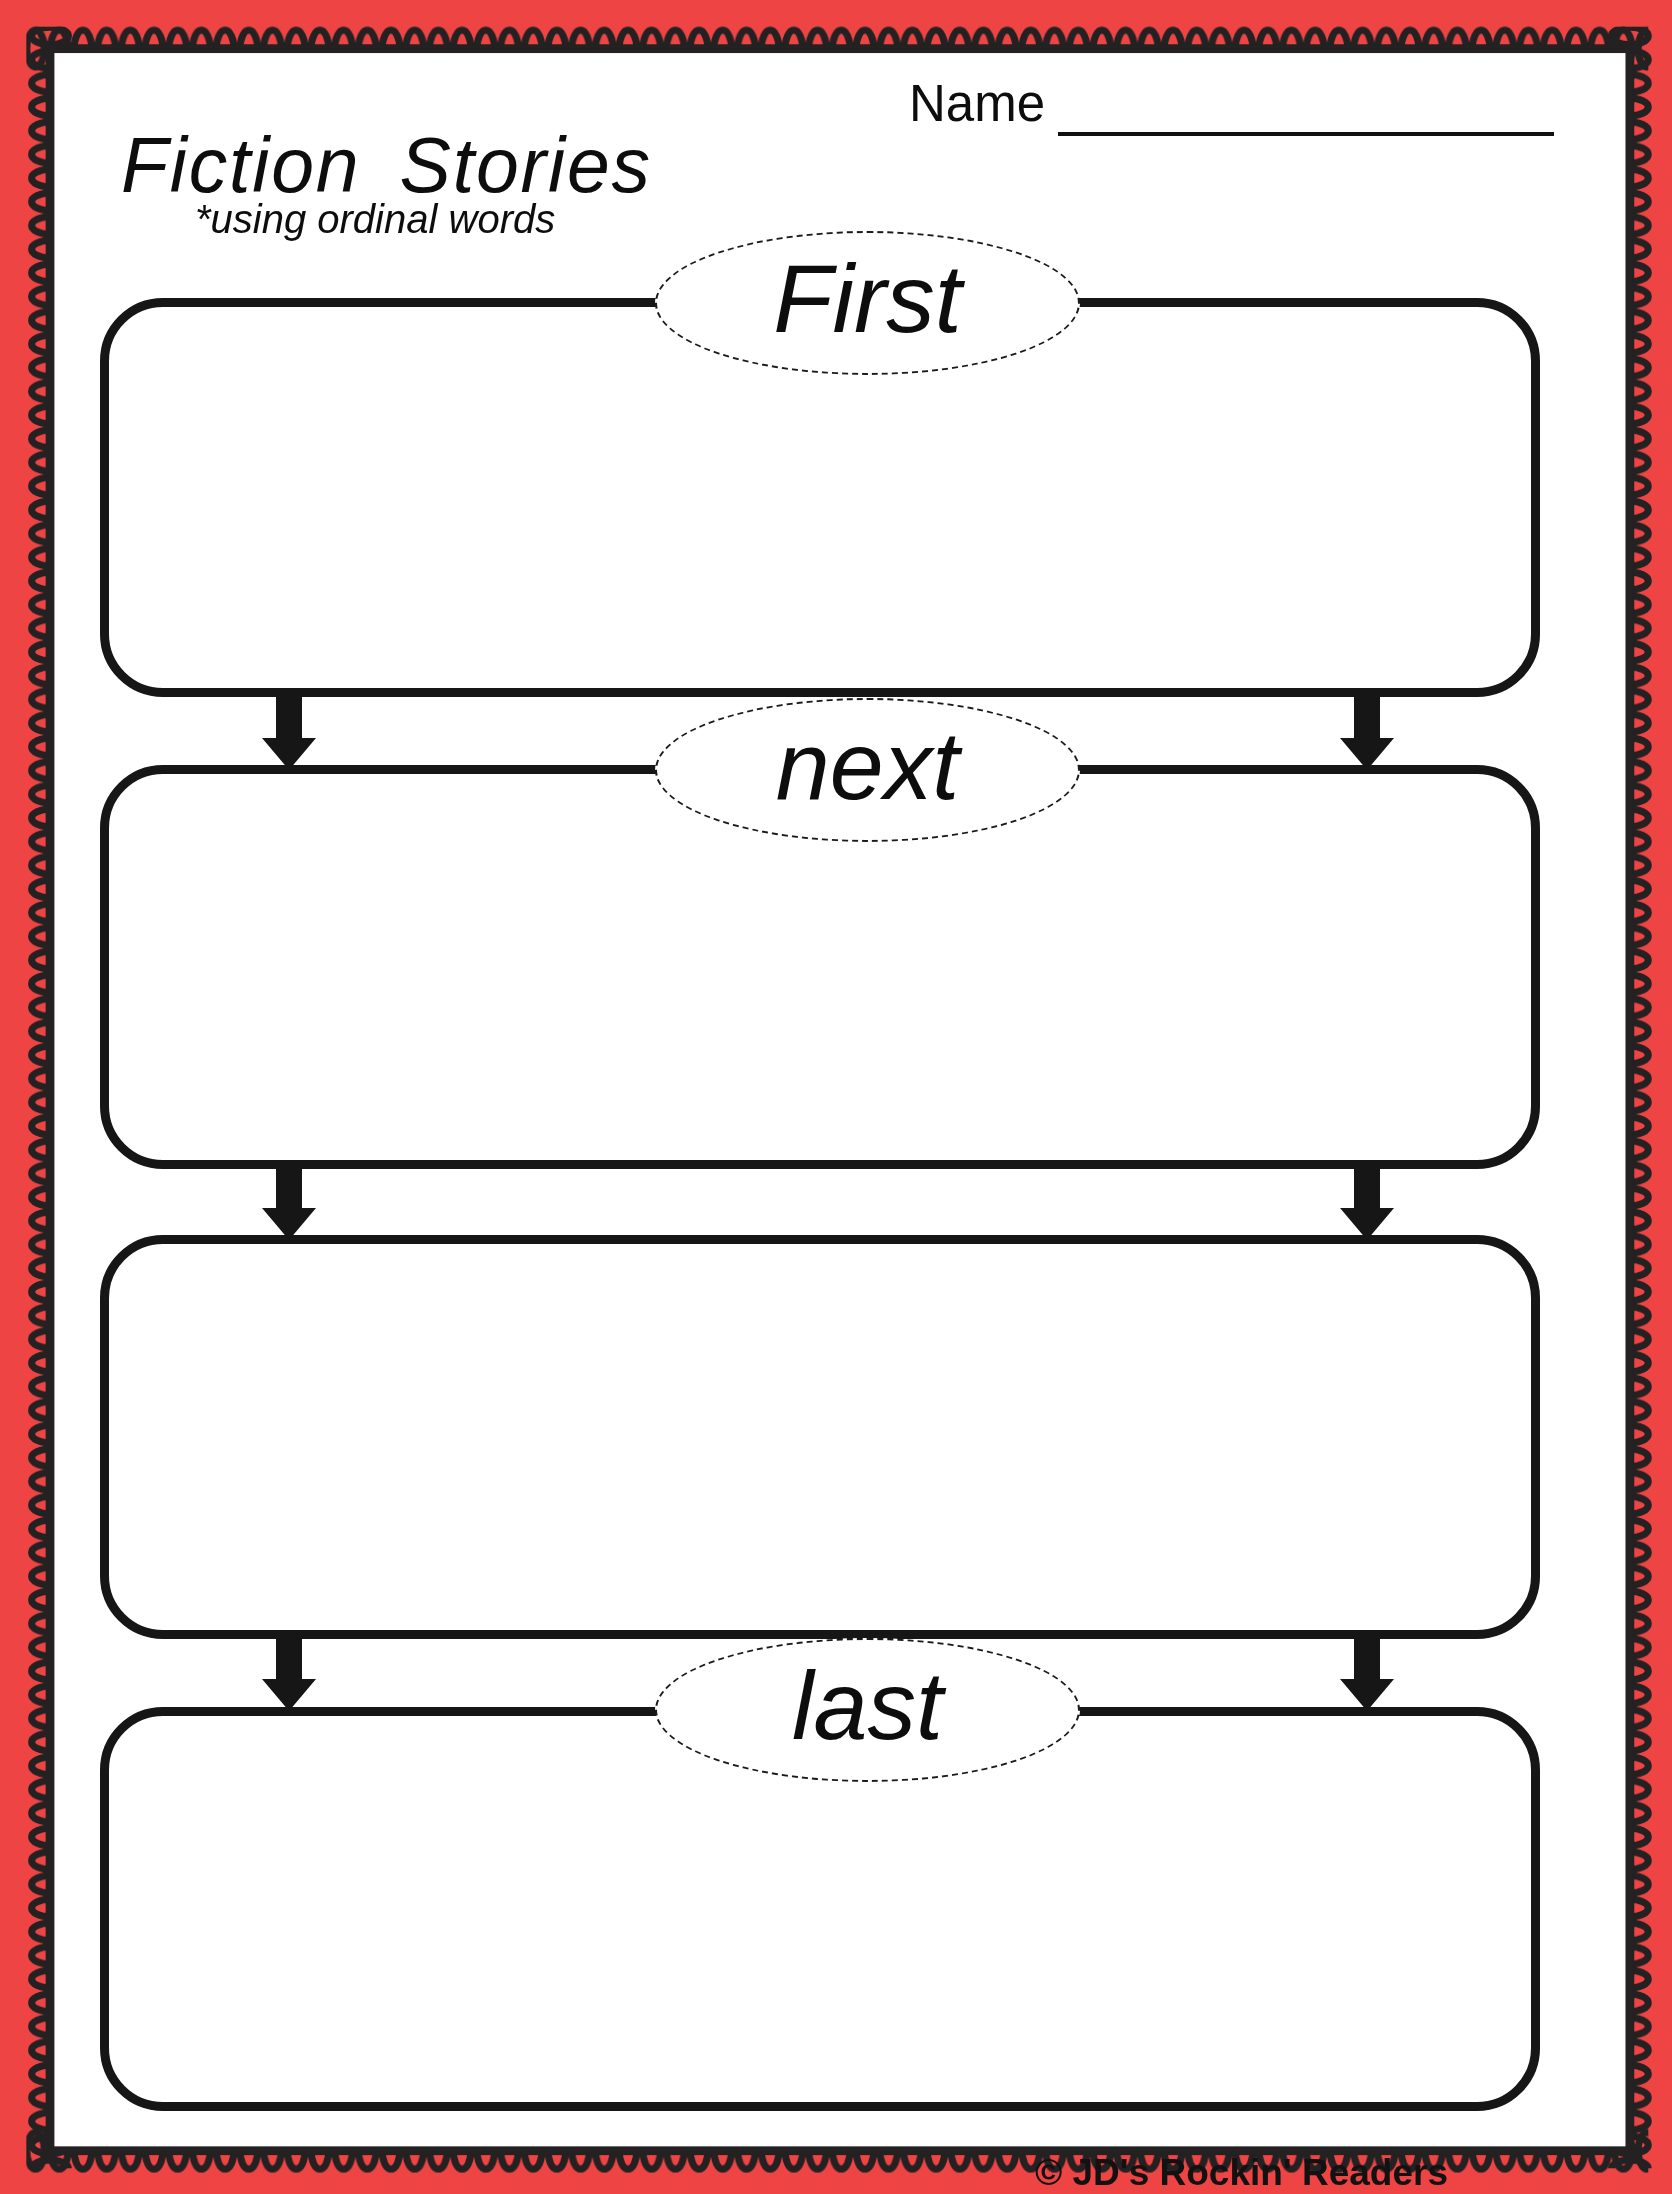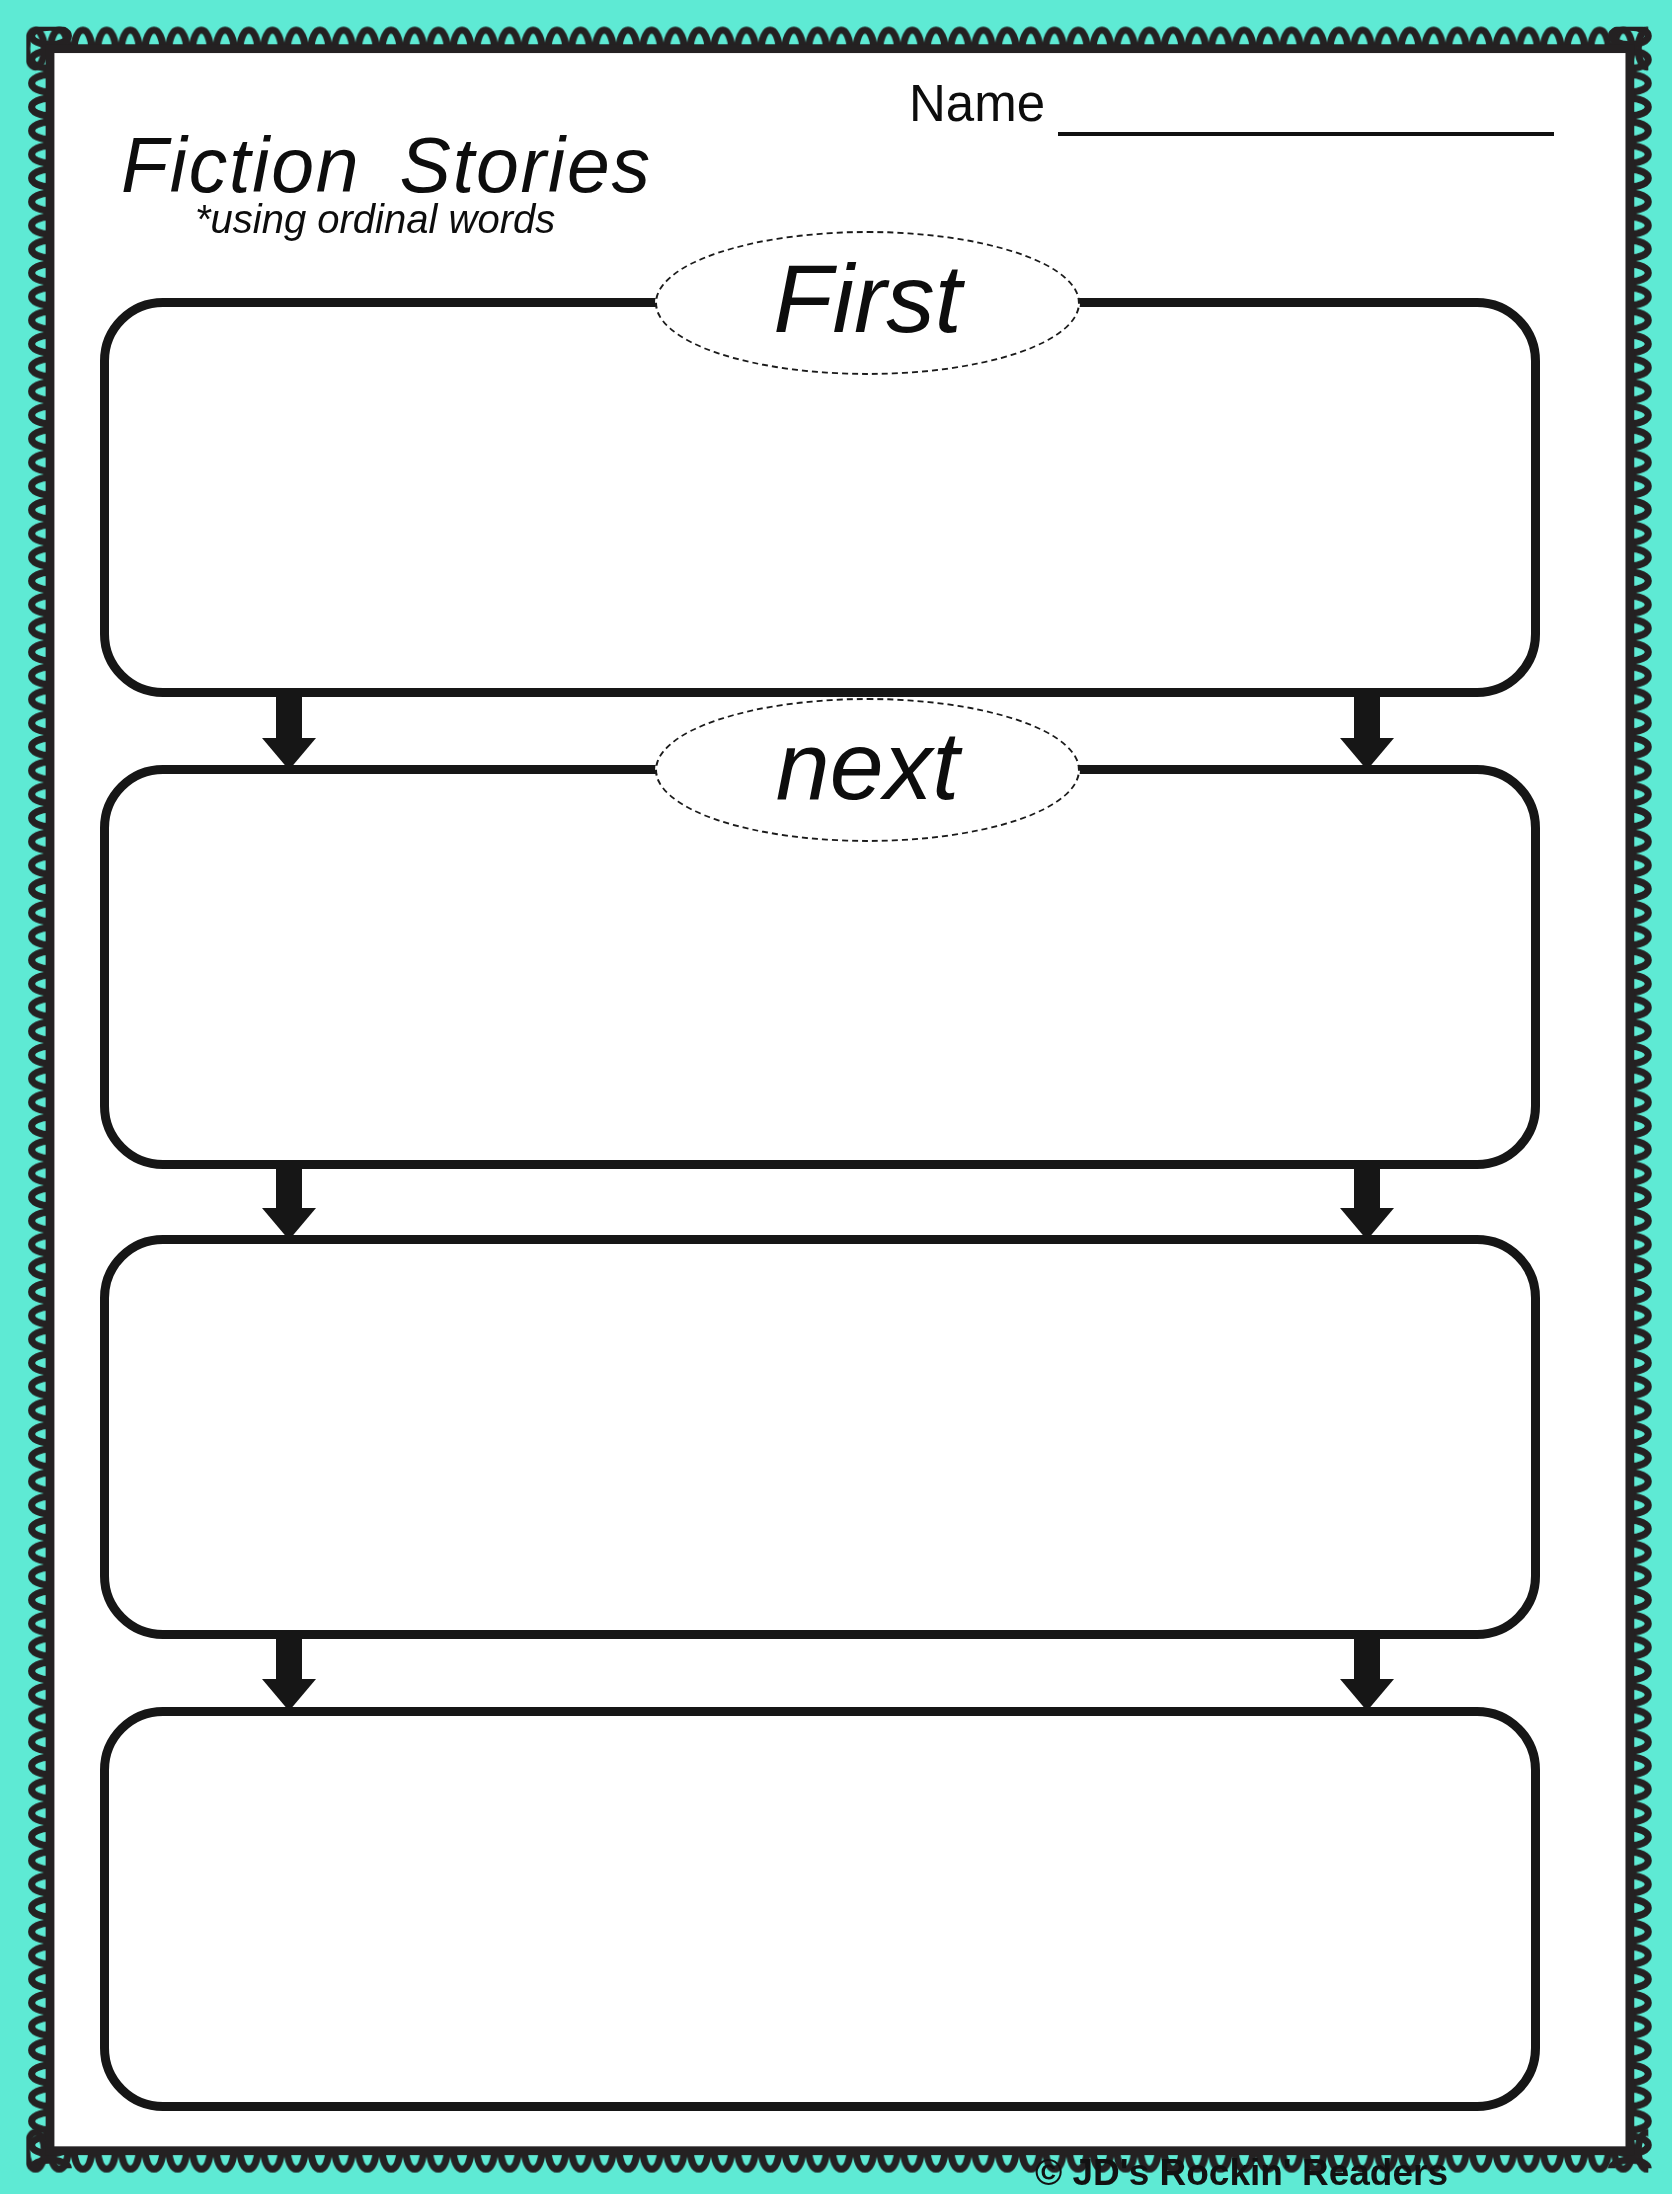--- a/index.html
+++ b/index.html
@@ -1,20 +1,20 @@
 <!DOCTYPE html>
 <html style="font-size:14px"><head>
 <meta charset="utf-8">
 <style>
   html, body { margin: 0; padding: 0; background: #ffffff; }
   .page {
     position: relative;
     width: 1672px;
     height: 2195px;
-    background: #5eead4;
+    background: #ef4444;
     overflow: hidden;
     font-family: "Liberation Sans", sans-serif;
     color: #111111;
   }
   .frame-svg {
     position: absolute;
     left: 0; top: 0;
     width: 1672px; height: 2195px;
     z-index: 0;
   }
@@ -169,20 +169,23 @@
   <div class="story-box box-2"></div>
   <div class="story-box box-3"></div>
   <div class="story-box box-4"></div>
 
   <div class="oval oval-1">
     <span class="oval-word">First</span>
   </div>
   <div class="oval oval-2">
     <span class="oval-word">next</span>
   </div>
+  <div class="oval oval-4">
+    <span class="oval-word">last</span>
+  </div>
 
   <div class="arrow gap-1 arrow-left">
     <div class="shaft"></div>
       <div class="head"></div>
   </div>
   <div class="arrow gap-1 arrow-right">
     <div class="shaft"></div>
       <div class="head"></div>
   </div>
   <div class="arrow gap-2 arrow-left">

